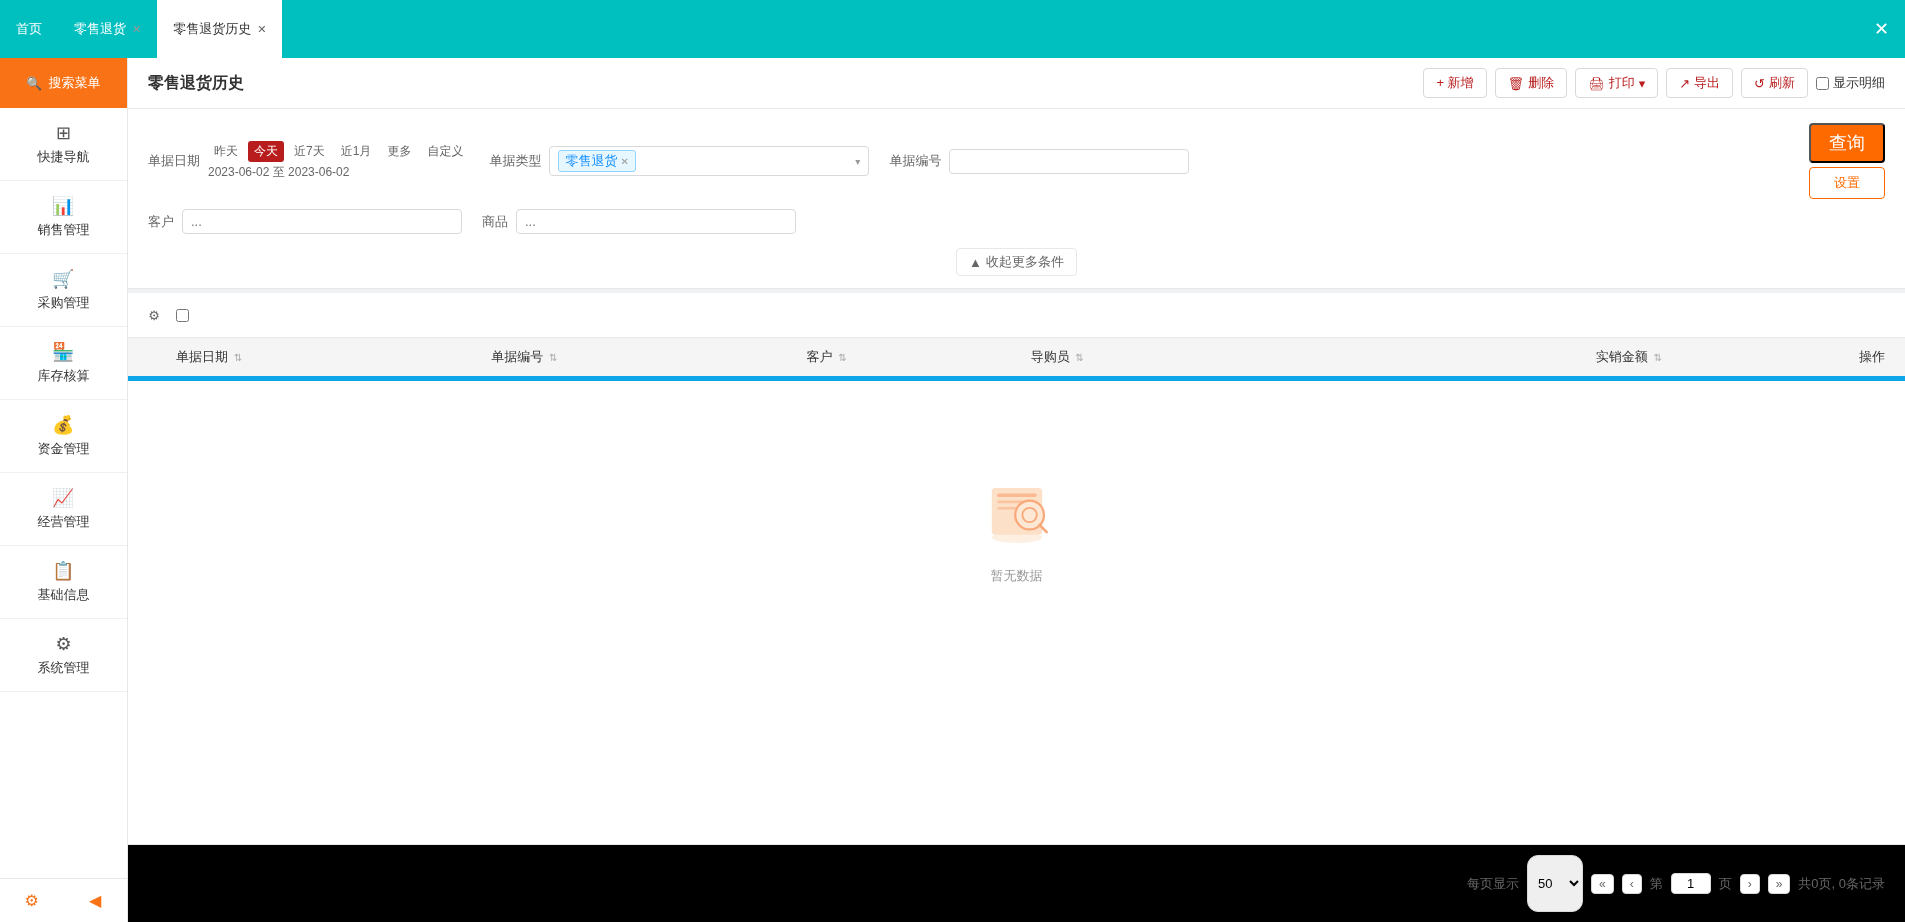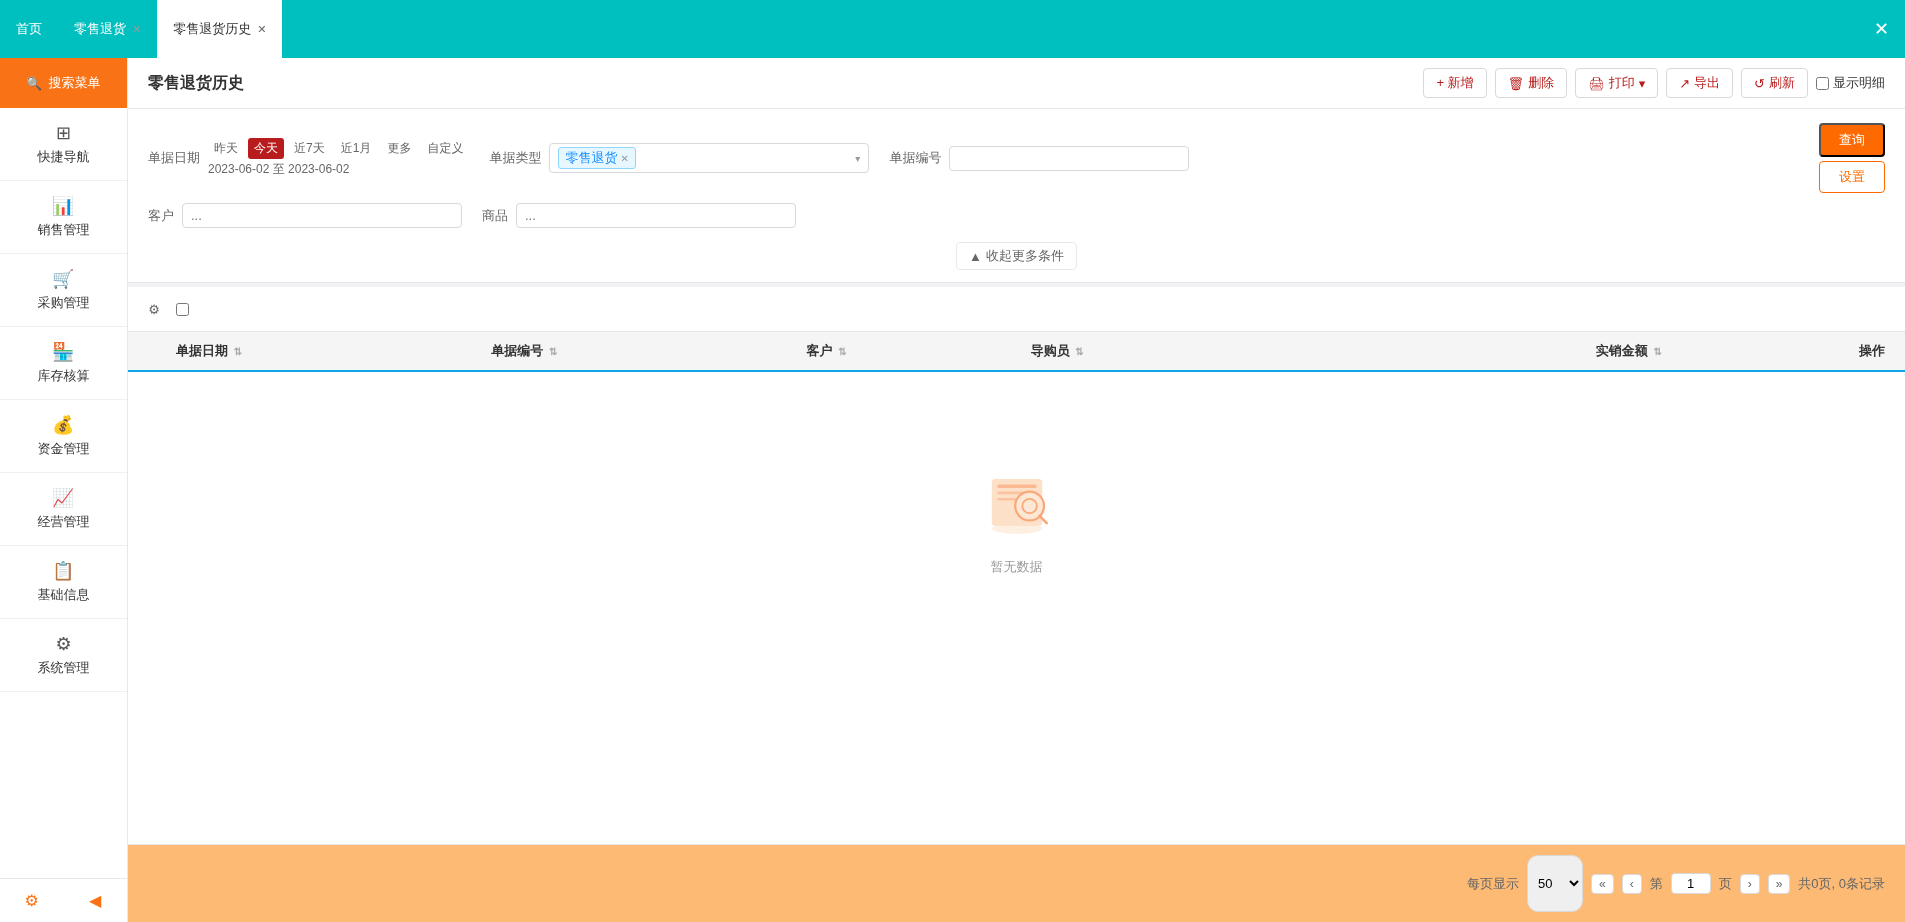--- a/index.html
+++ b/index.html
@@ -151,21 +151,21 @@
       background: #fff;
       color: #b91c1c;
       border: 1px solid #d9d9d9;
     }
     .btn-query {
       background: #ff6a00;
       color: #fff;
       padding: 6px 18px;
       border-radius: 4px;
       cursor: pointer;
-      font-size: 13px;
+      font-size: 18px;
     }
     .btn-setting {
       background: #fff;
       color: #ff6a00;
       border: 1px solid #ff6a00;
       padding: 6px 18px;
       border-radius: 4px;
       cursor: pointer;
       font-size: 13px;
       margin-top: 4px;
@@ -304,22 +304,22 @@
       width: 100%;
       border-collapse: collapse;
     }
     thead tr {
       background: #f5f5f5;
     }
     th {
       padding: 10px 12px;
       text-align: left;
       color: #333;
-      font-weight: 700;
-      border-bottom: 2px solid #0ea5e9;
+      font-weight: 400;
+      border-bottom: 5px solid #0ea5e9;
       white-space: nowrap;
       font-size: 13px;
     }
     th .sort-icon {
       color: #aaa;
       font-size: 10px;
       margin-left: 2px;
     }
 
     
@@ -339,21 +339,21 @@
     }
 
     
     .pagination {
       display: flex;
       align-items: center;
       justify-content: flex-end;
       padding: 10px 20px;
       border-top: 1px solid #e8e8e8;
       gap: 8px;
-      background: #fdba74;
+      background: #000000;
       flex-shrink: 0;
     }
     .pagination-label { color: #666; font-size: 13px; }
     .page-size-select {
       border: 1px solid #d9d9d9;
       border-radius: 11px;
       padding: 19px 6px;
       font-size: 13px;
     }
     .page-btn {

